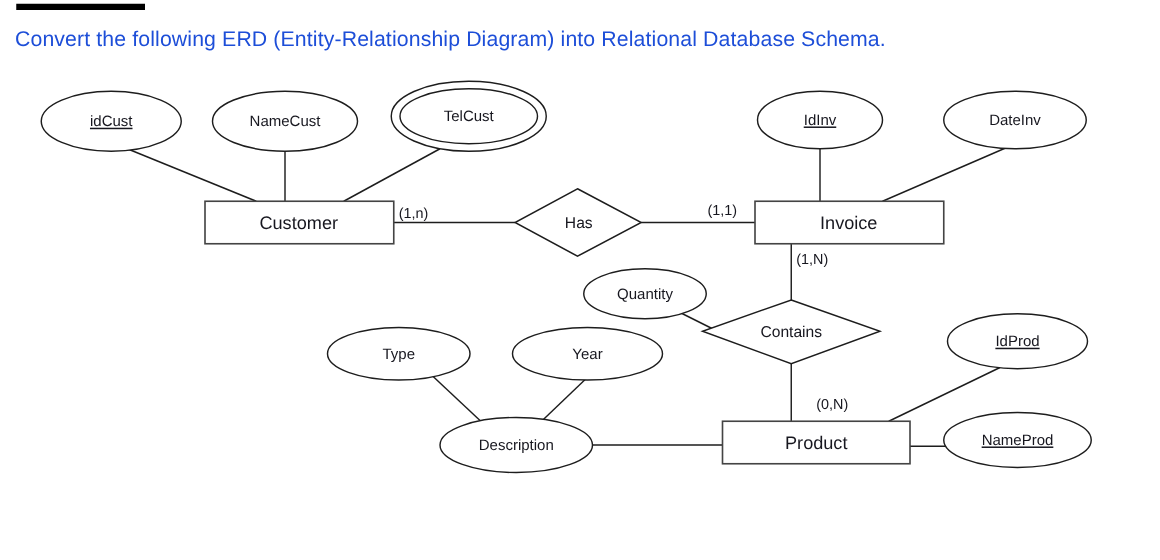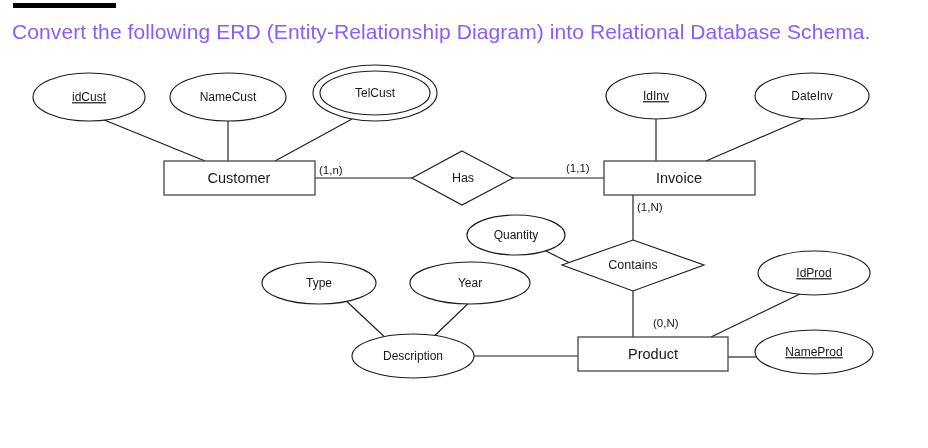--- a/index.html
+++ b/index.html
@@ -25,24 +25,24 @@
     left: 13px;
     top: 3px;
     width: 103px;
     height: 5px;
     background: #000000;
   }
   #prompt-text {
     position: absolute;
     left: 12px;
     top: 21px;
-    font-size: 21px;
+    font-size: 17px;
     line-height: 22px;
     letter-spacing: 0.1px;
-    color: #8b5cf6;
+    color: #1d4ed8;
     white-space: nowrap;
   }
   #erd-svg {
     position: absolute;
     left: 0;
     top: 0;
     width: 928px;
     height: 448px;
   }
   .edge {

